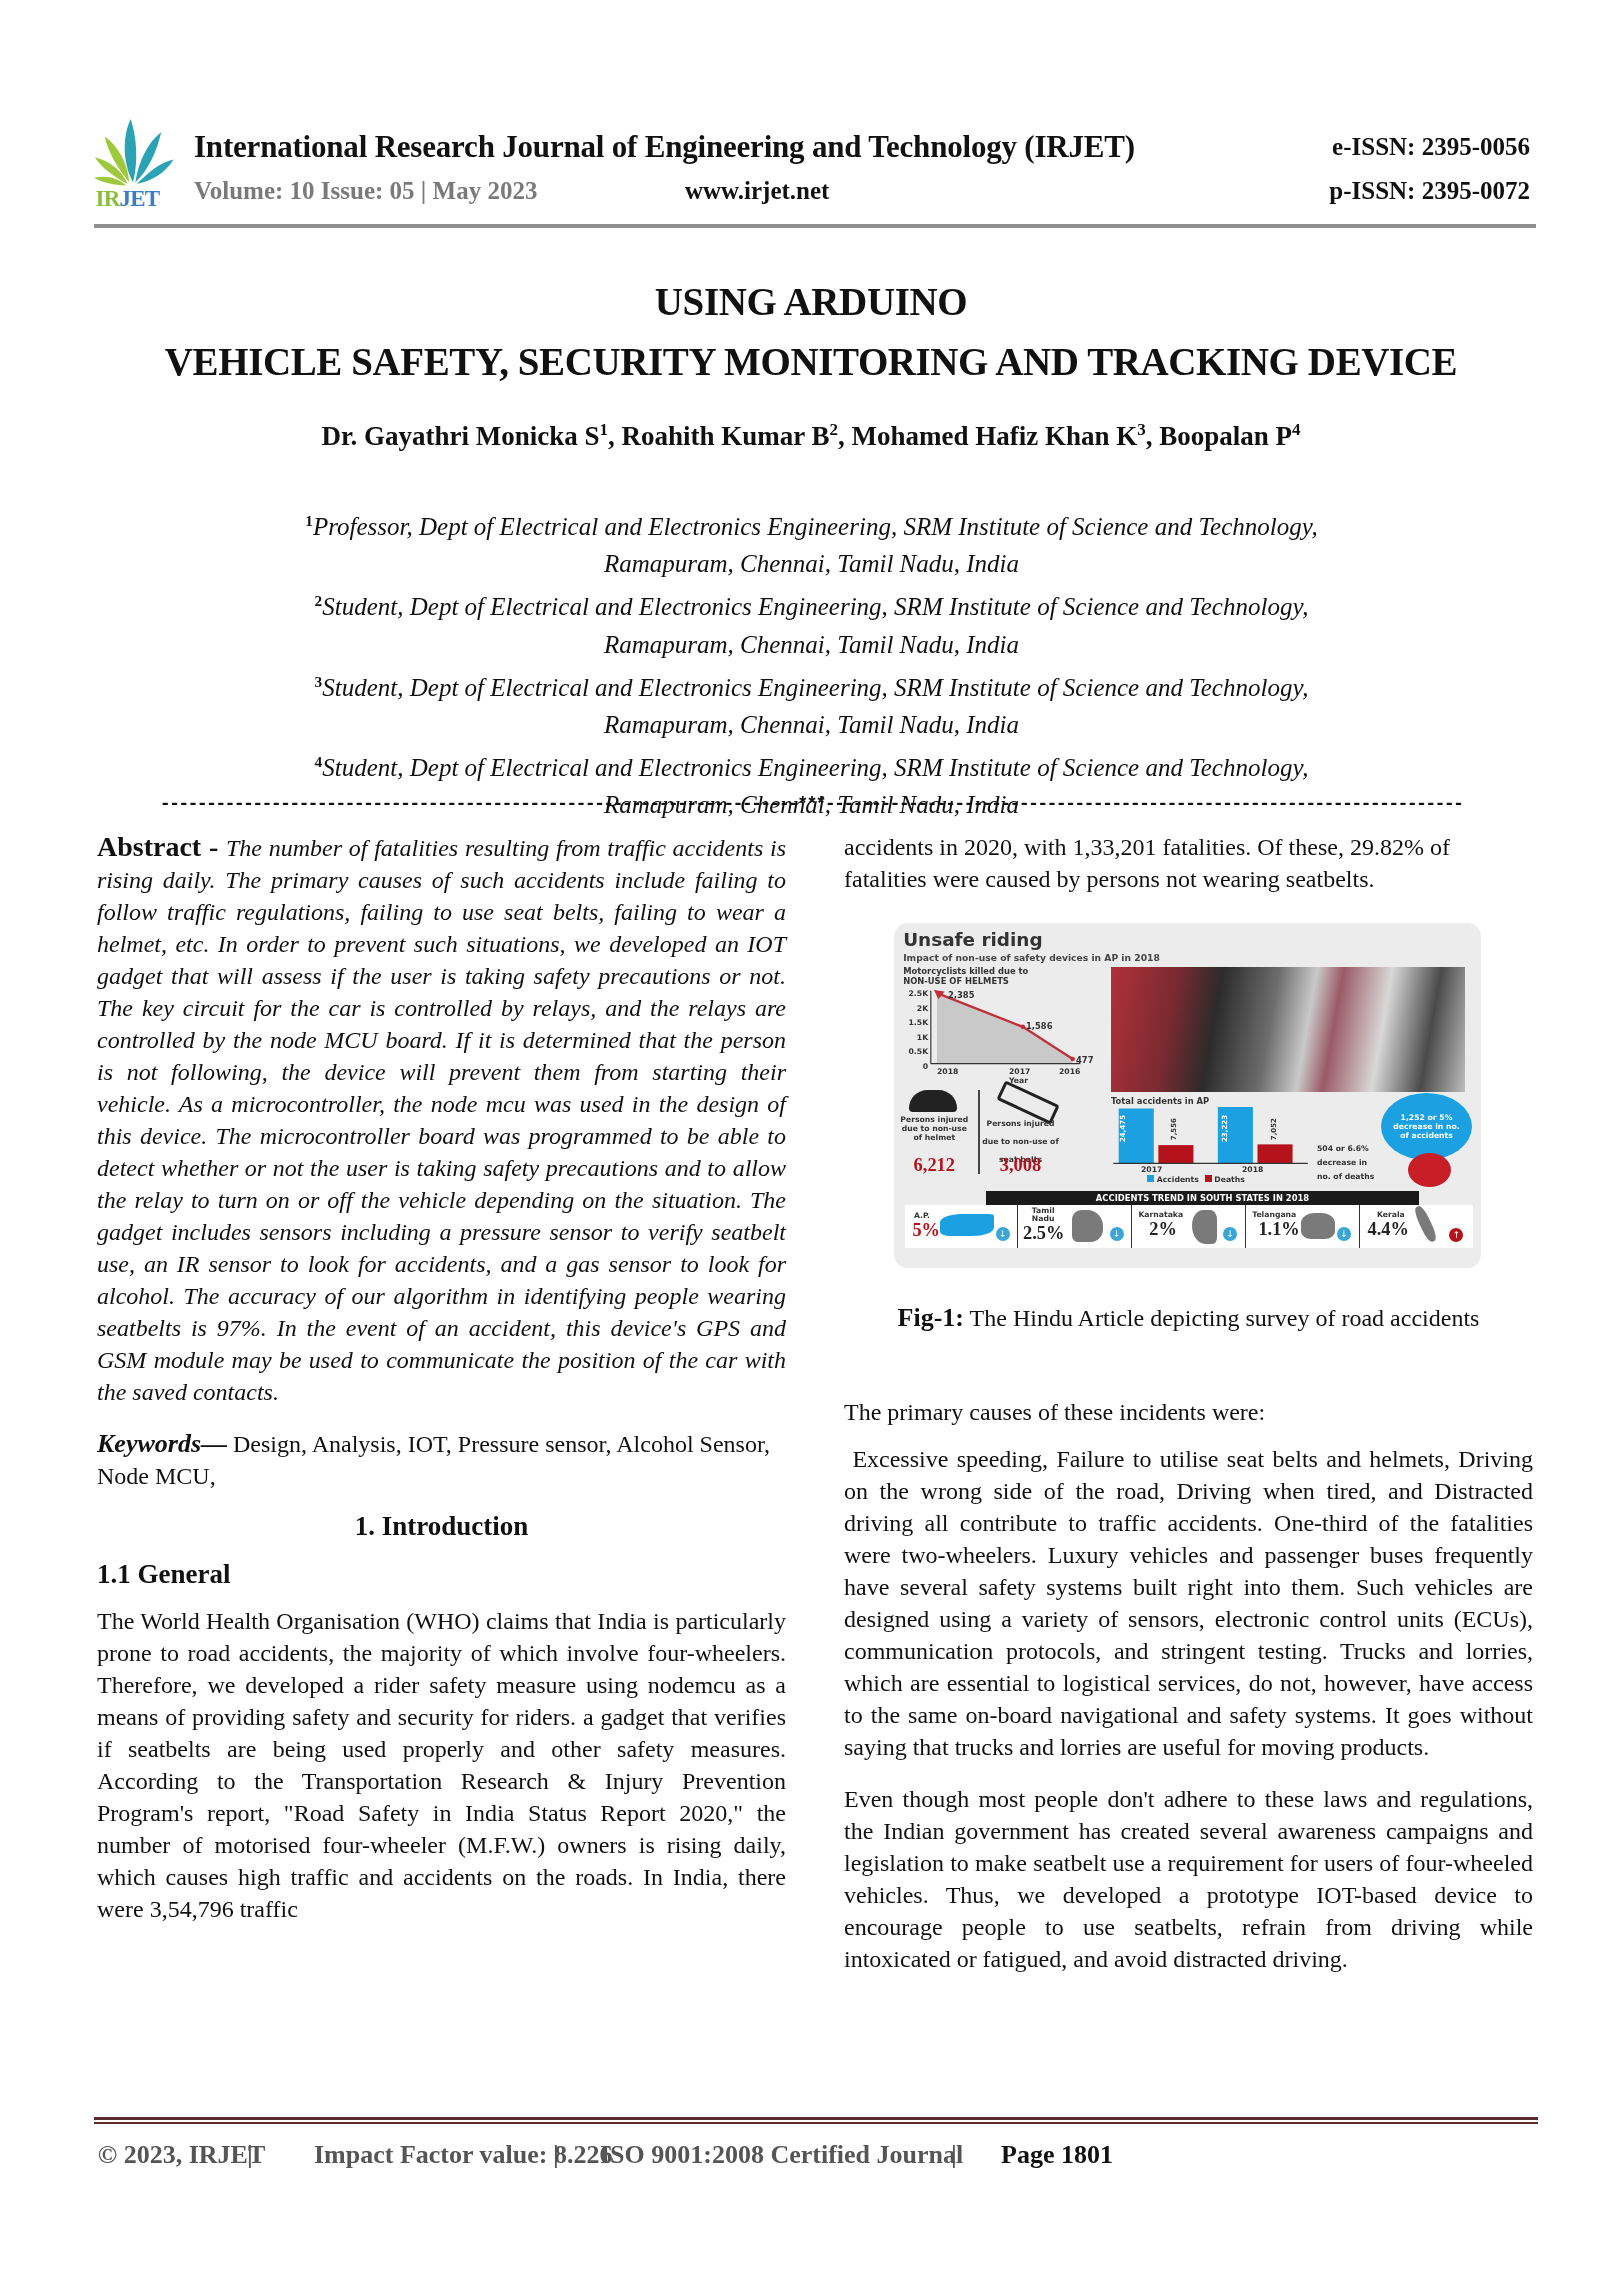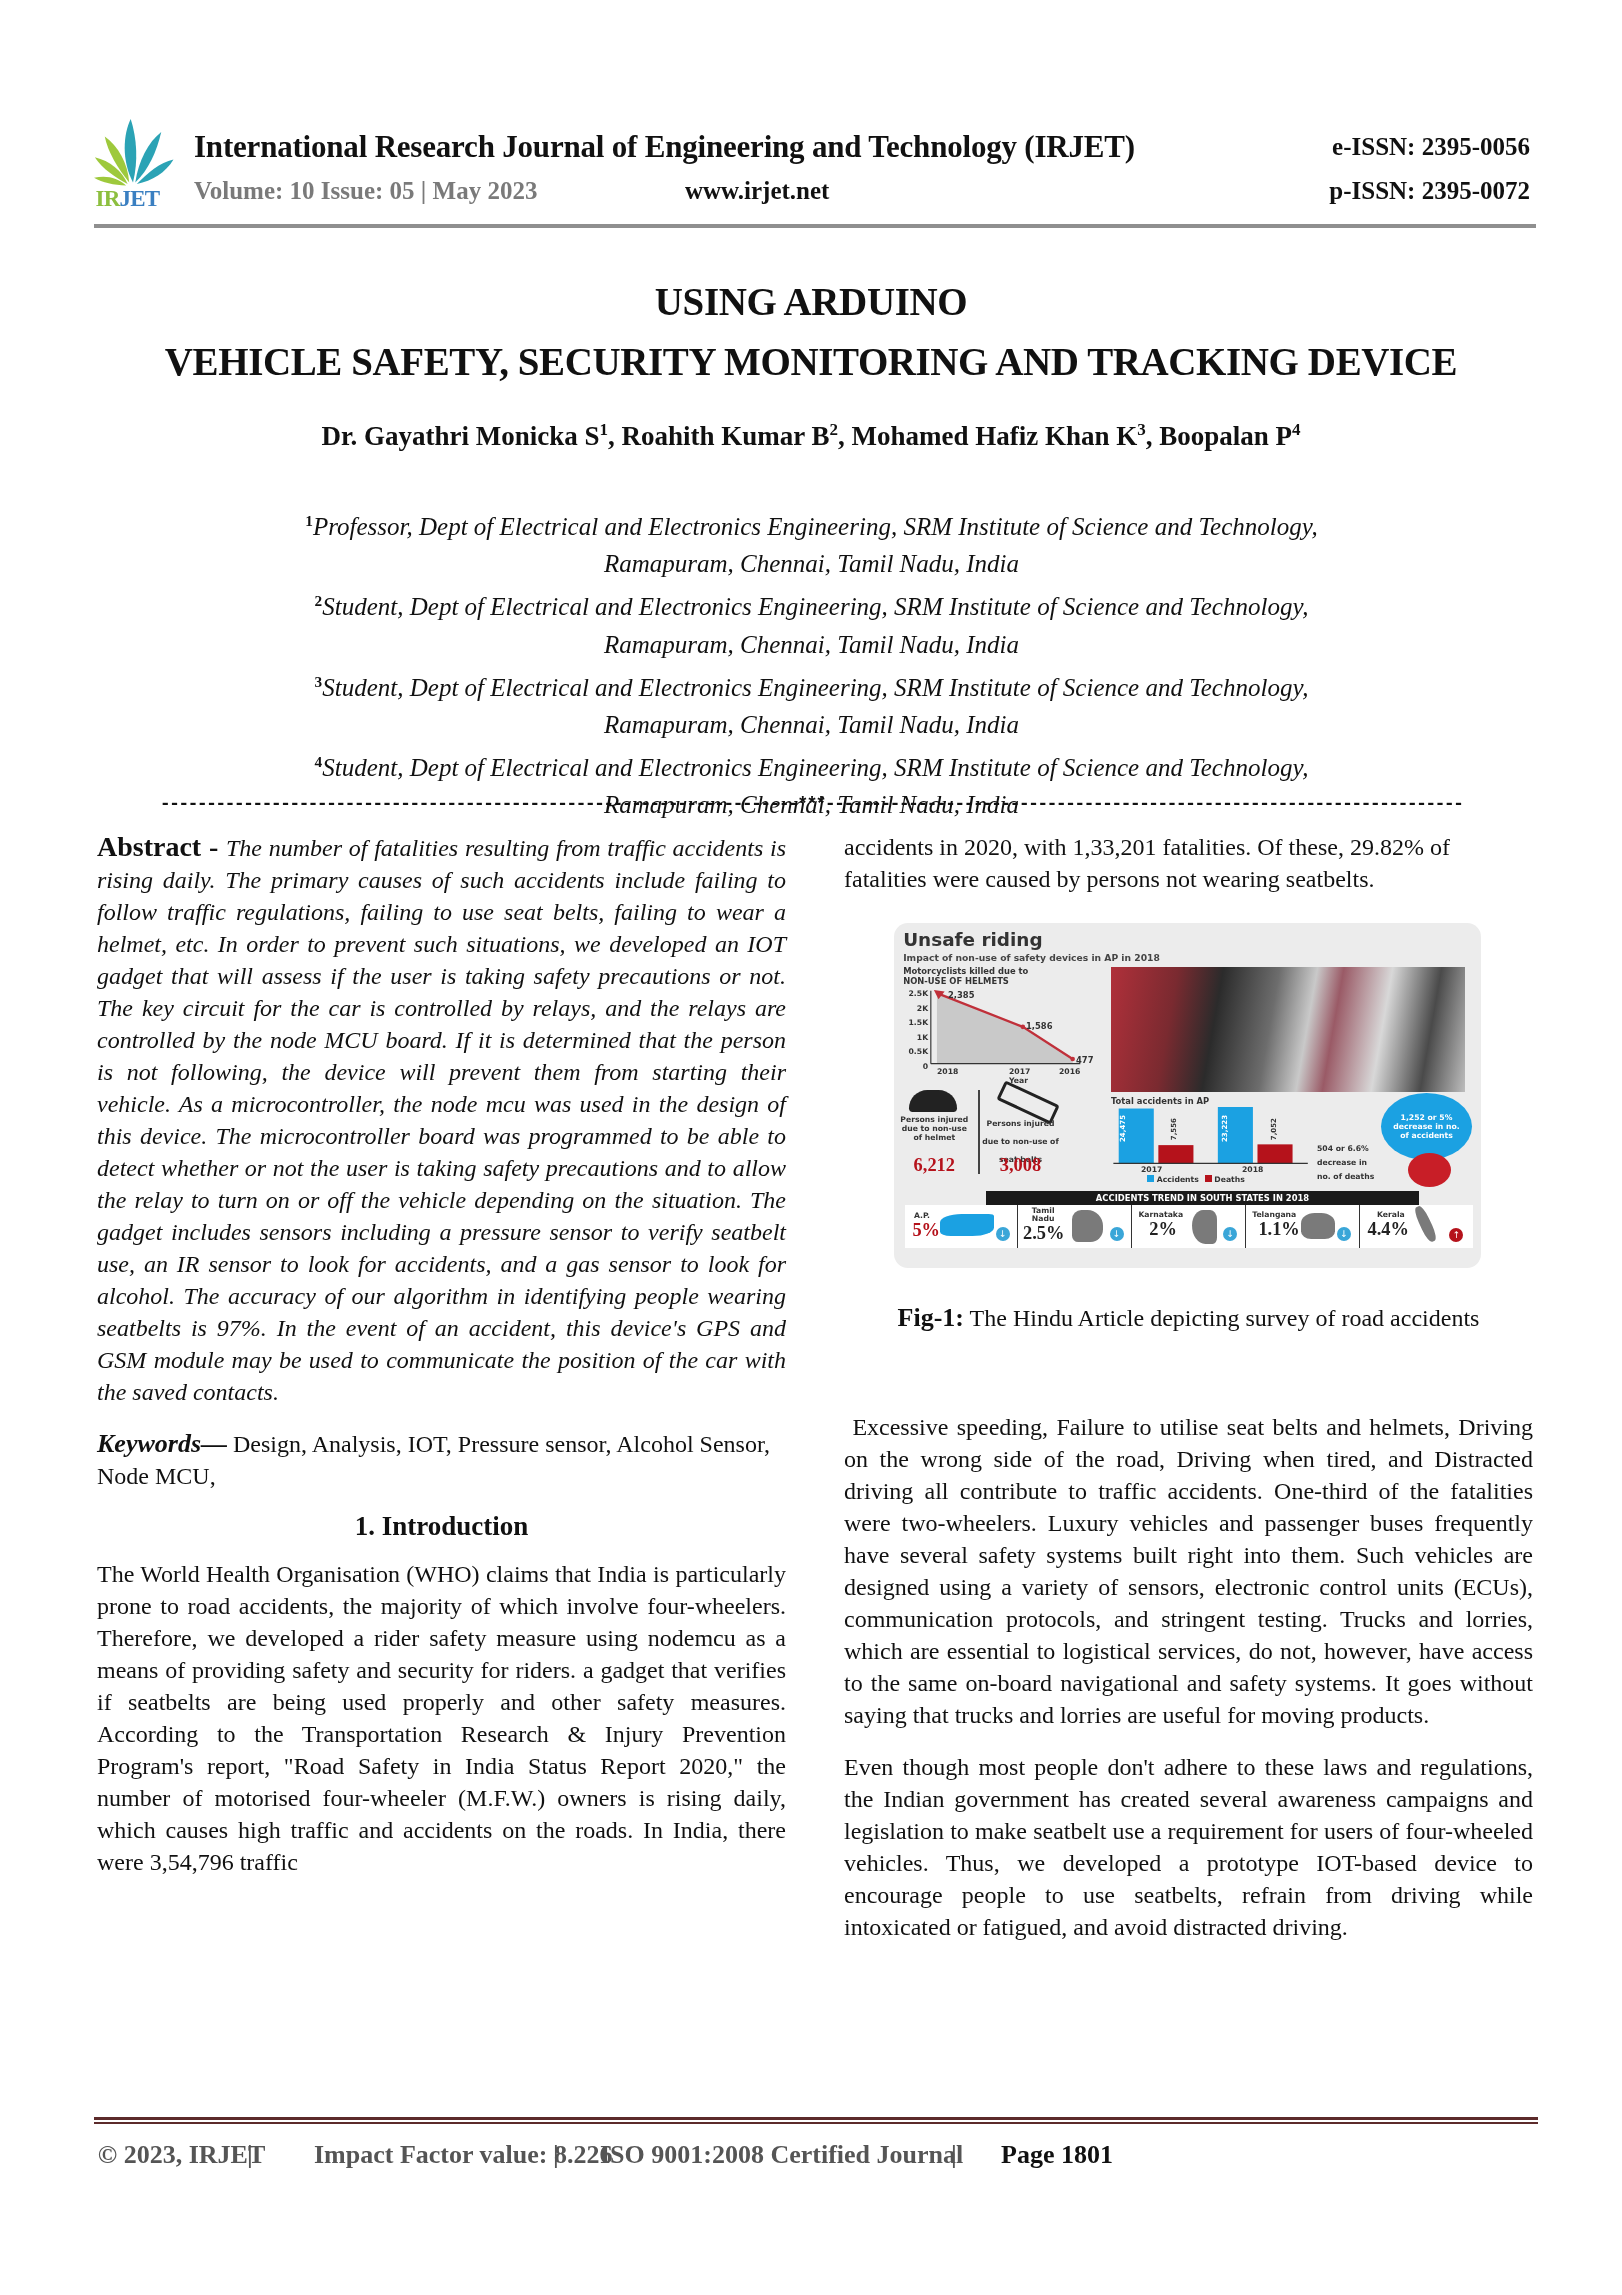--- a/index.html
+++ b/index.html
@@ -104,20 +104,21 @@
 
 <div class="abs col left-col">
   <p>
     <span class="abstract-label">Abstract - </span><span class="abstract-text">The number of fatalities resulting from traffic accidents is rising daily. The primary causes of such accidents include failing to follow traffic regulations, failing to use seat belts, failing to wear a helmet, etc. In order to prevent such situations, we developed an IOT gadget that will assess if the user is taking safety precautions or not. The key circuit for the car is controlled by relays, and the relays are controlled by the node MCU board. If it is determined that the person is not following, the device will prevent them from starting their vehicle. As a microcontroller, the node mcu was used in the design of this device. The microcontroller board was programmed to be able to detect whether or not the user is taking safety precautions and to allow the relay to turn on or off the vehicle depending on the situation. The gadget includes sensors including a pressure sensor to verify seatbelt use, an IR sensor to look for accidents, and a gas sensor to look for alcohol. The accuracy of our algorithm in identifying people wearing seatbelts is 97%. In the event of an accident, this device's GPS and GSM module may be used to communicate the position of the car with the saved contacts.</span>
   </p>
   <div class="gap" style="height:20px"></div>
   <p style="text-align:left">
     <span class="keywords-label">Keywords—</span><span> Design, Analysis, IOT, Pressure sensor, Alcohol Sensor, Node MCU,</span>
   </p>
   <div class="sec-heading">1. Introduction</div>
+  <div class="subsec-heading">1.1 General</div>
   <p>The World Health Organisation (WHO) claims that India is particularly prone to road accidents, the majority of which involve four-wheelers. Therefore, we developed a rider safety measure using nodemcu as a means of providing safety and security for riders. a gadget that verifies if seatbelts are being used properly and other safety measures. According to the Transportation Research &amp; Injury Prevention Program's report, "Road Safety in India Status Report 2020," the number of motorised four-wheeler (M.F.W.) owners is rising daily, which causes high traffic and accidents on the roads. In India, there were 3,54,796 traffic</p>
 </div>
 
 <div class="abs col right-col">
   <p style="text-align:left">accidents in 2020, with 1,33,201 fatalities. Of these, 29.82% of fatalities were caused by persons not wearing seatbelts.</p>
 </div>
 
 <div class="abs figure">
   <div class="ig" style="left:9.2px;top:6.1px;font-size:18.4px;font-weight:bold;color:#333">Unsafe riding</div>
   <div class="ig" style="left:9.2px;top:29px;font-size:9.2px;font-weight:bold;color:#444">Impact of non-use of safety devices in AP in 2018</div>
@@ -220,20 +221,21 @@
       <div style="position:absolute;right:9.2px;top:23px;width:14px;height:14px;border-radius:50%;background:#b5121b;color:#fff;font-size:9.2px;text-align:center;line-height:14px">↑</div>
     </div>
   </div>
 </div>
 
 <div class="abs fig-caption">
   <b>Fig-1:</b><span> The Hindu Article depicting survey of road accidents</span>
 </div>
 
 <div class="abs col" style="left:844px;width:689px;top:1396px;">
+  <p style="text-align:left">The primary causes of these incidents were:</p>
   <div class="gap" style="height:15.3px"></div>
   <p>&nbsp;Excessive speeding, Failure to utilise seat belts and helmets, Driving on the wrong side of the road, Driving when tired, and Distracted driving all contribute to traffic accidents. One-third of the fatalities were two-wheelers. Luxury vehicles and passenger buses frequently have several safety systems built right into them. Such vehicles are designed using a variety of sensors, electronic control units (ECUs), communication protocols, and stringent testing. Trucks and lorries, which are essential to logistical services, do not, however, have access to the same on-board navigational and safety systems. It goes without saying that trucks and lorries are useful for moving products.</p>
   <div class="gap" style="height:20px"></div>
   <p>Even though most people don't adhere to these laws and regulations, the Indian government has created several awareness campaigns and legislation to make seatbelt use a requirement for users of four-wheeled vehicles. Thus, we developed a prototype IOT-based device to encourage people to use seatbelts, refrain from driving while intoxicated or fatigued, and avoid distracted driving.</p>
 </div>
 
 <div class="abs footer-rule1"></div>
 <div class="abs footer-rule2"></div>
 <div class="abs footer">
   <span style="left:3.8px">© 2023, IRJET</span>

